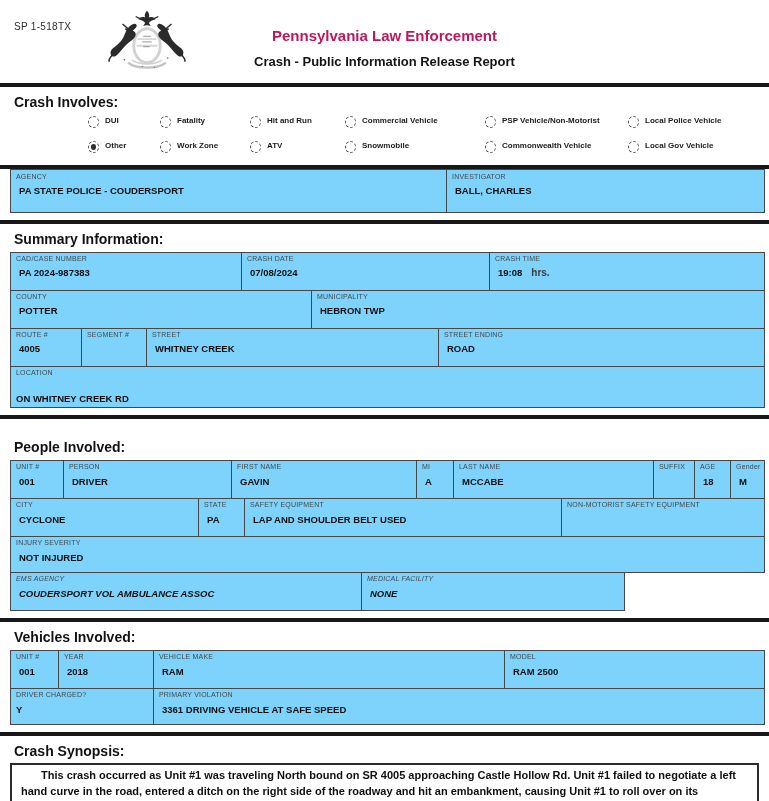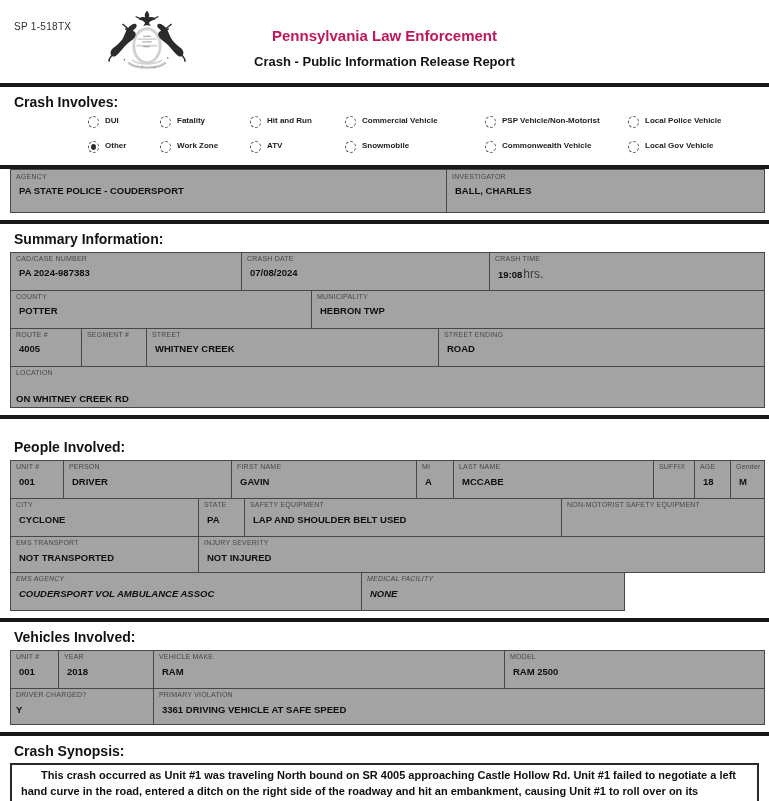--- a/index.html
+++ b/index.html
@@ -22,32 +22,32 @@
   .cb-grid{
     display:grid;grid-template-columns:72px 90px 95px 140px 143px auto;
     row-gap:13px;margin:6px 0 12px 88px;align-items:center;
   }
   .cb-item{display:flex;align-items:flex-start;gap:6px;font-size:8px;font-weight:bold;color:#1b1b1b;white-space:nowrap;}
   .radio{width:9px;height:10px;border:1px dashed #4f4f4f;border-radius:50%;position:relative;flex:0 0 auto;background:#fff;}
   .radio.checked::after{content:'';position:absolute;left:2px;top:2px;right:2px;bottom:2px;background:#2e2e2e;border-radius:50%;}
 
   
   .tbl{margin-left:10px;}
-  .trow{display:flex;width:755px;border:1px solid #474747;background:#a3a3a3;box-sizing:border-box;}
+  .trow{display:flex;width:755px;border:1px solid #474747;background:#7dd3fc;box-sizing:border-box;}
   .trow + .trow{margin-top:-1px;}
   .trow.w712{width:615px;font-style:italic;}
   .cell{box-sizing:border-box;padding:2px 3px 3px 5px;min-height:37px;}
   .cell + .cell{border-left:1px solid #474747;}
   .cell.fill{flex:1;}
   .h42 .cell{min-height:42px;padding-top:3px;}
   .h30 .cell{min-height:30px;}
   .h35 .cell{min-height:35px;}
   .cl{font-size:7px;color:#474747;letter-spacing:.2px;line-height:1.2;}
   .cv{font-size:9.5px;font-weight:bold;color:#0e0e0e;margin-top:4px;padding-left:3px;white-space:nowrap;}
-  .unit{font-size:12px;font-weight:normal;color:#3c3c3c;margin-left:1px;}
+  .unit{font-size:10px;font-weight:bold;color:#3c3c3c;margin-left:9px;}
 
   
   .syn-box{
     margin:4px 10px 0 10px;border:2px solid #2b2b2b;
     padding:3px 9px 6px 9px;font-size:11px;font-weight:bold;color:#101010;line-height:1.42;
   }
   .syn-box p{margin:0;text-indent:20px;}
 </style>
 </head>
 <body>
@@ -269,24 +269,20 @@
       <div class="cell" style="width:317px">
         <div class="cl">SAFETY EQUIPMENT</div>
         <div class="cv">LAP AND SHOULDER BELT USED</div>
       </div>
       <div class="cell fill">
         <div class="cl">NON-MOTORIST SAFETY EQUIPMENT</div>
         <div class="cv"></div>
       </div>
     </div>
     <div class="trow h35">
-      <div class="cell" style="width:187px">
-        <div class="cl">EMS TRANSPORT</div>
-        <div class="cv">NOT TRANSPORTED</div>
-      </div>
       <div class="cell fill">
         <div class="cl">INJURY SEVERITY</div>
         <div class="cv">NOT INJURED</div>
       </div>
     </div>
     <div class="trow w712">
       <div class="cell" style="width:350px">
         <div class="cl">EMS AGENCY</div>
         <div class="cv">COUDERSPORT VOL AMBULANCE ASSOC</div>
       </div>

